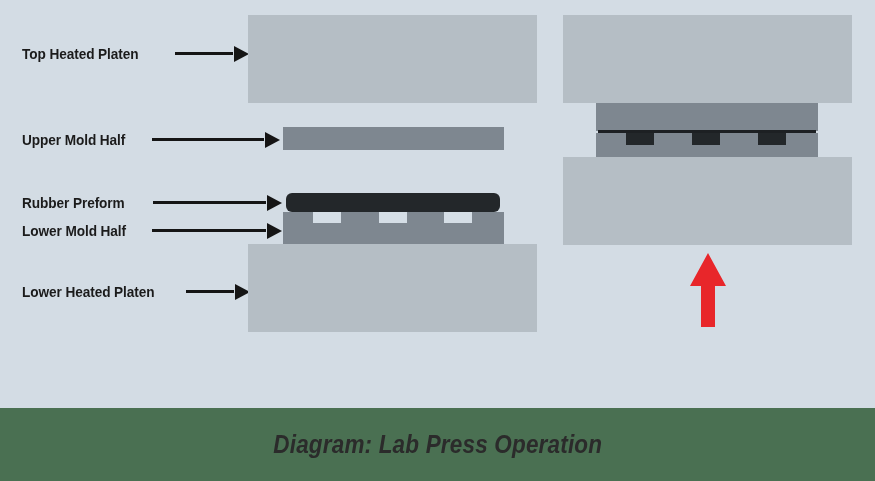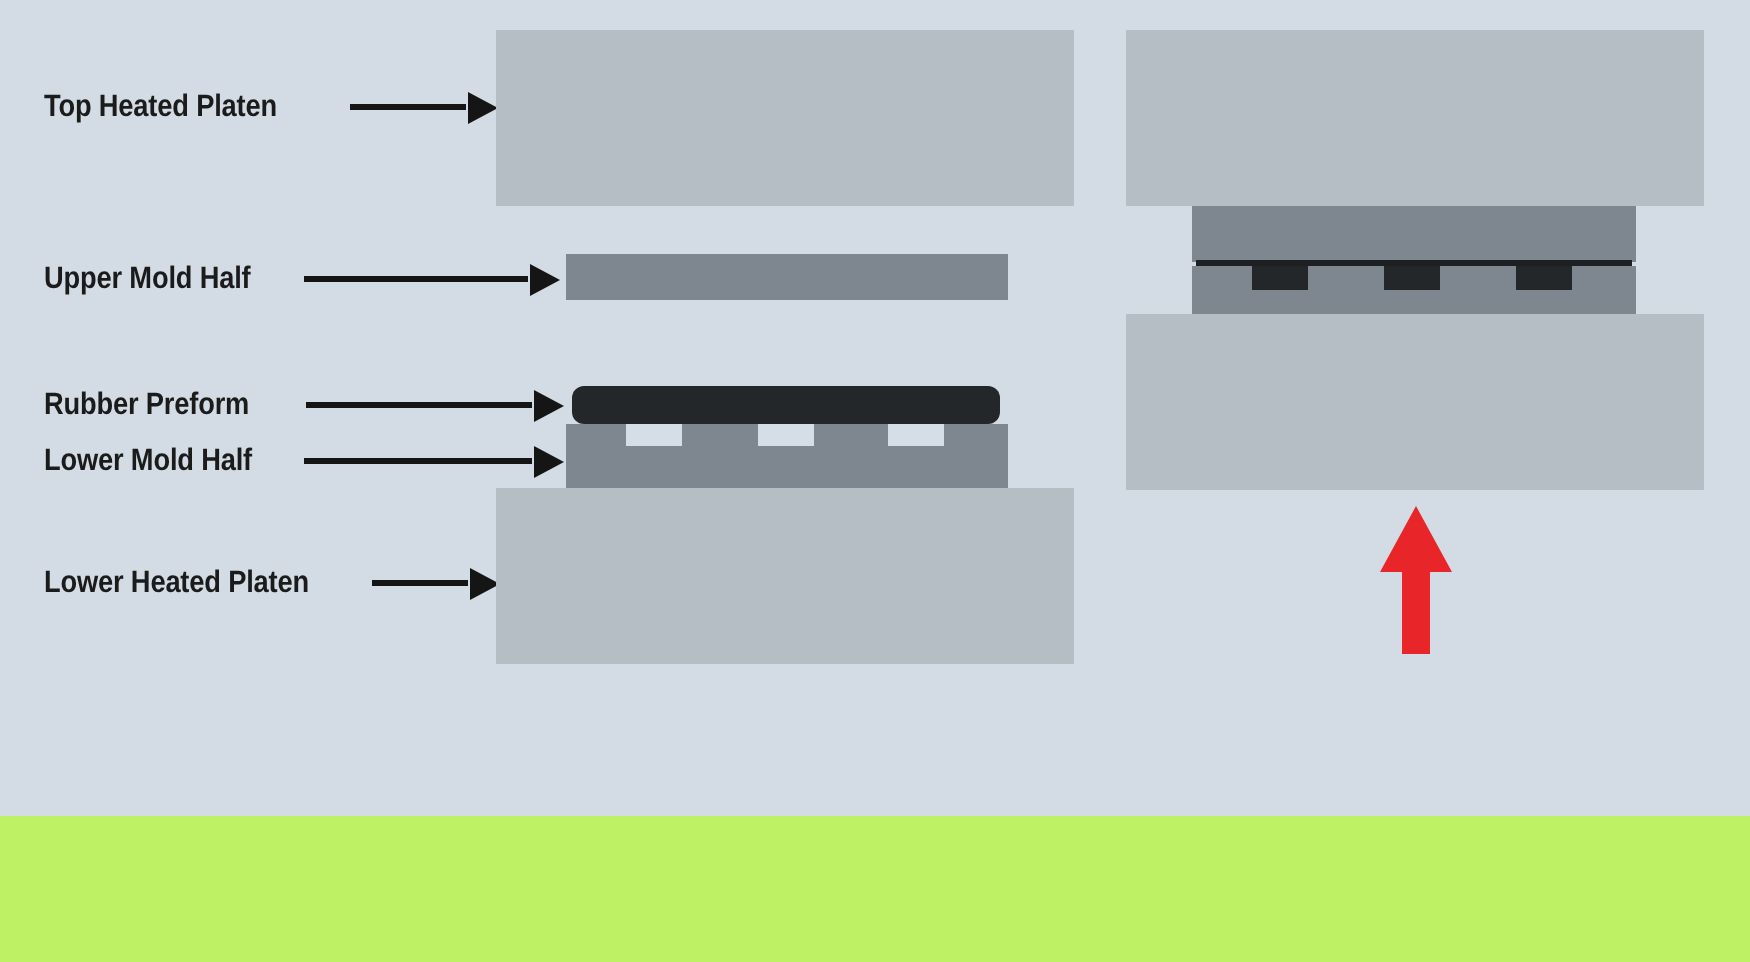--- a/index.html
+++ b/index.html
@@ -10,21 +10,21 @@
     width: 875px;
     height: 481px;
     overflow: hidden;
     font-family: "Liberation Sans", sans-serif;
     background: #d3dce4;
   }
   #figure {
     position: relative;
     width: 875px;
     height: 481px;
-    background: #bef264;
+    background: #fca5a5;
   }
   .canvas {
     position: absolute;
     left: 0;
     top: 0;
     width: 875px;
     height: 408px;
     background: #d3dce4;
   }
 
@@ -149,14 +149,17 @@
     </div>
 
     <div class="block platen" style="left:563px; top:157px; width:289px; height:88px;"></div>
 
     <svg class="force-arrow" style="left:688px; top:252px;" width="40" height="76" viewBox="0 0 40 76">
       <polygon points="20,1 38,34 27,34 27,75 13,75 13,34 2,34" fill="#e8262a"></polygon>
     </svg>
 
   </div>
 
+  <div class="caption-bar">
+    <div class="caption-text">Diagram: Lab Press Operation</div>
+  </div>
 
 </div>
 
 </body></html>

